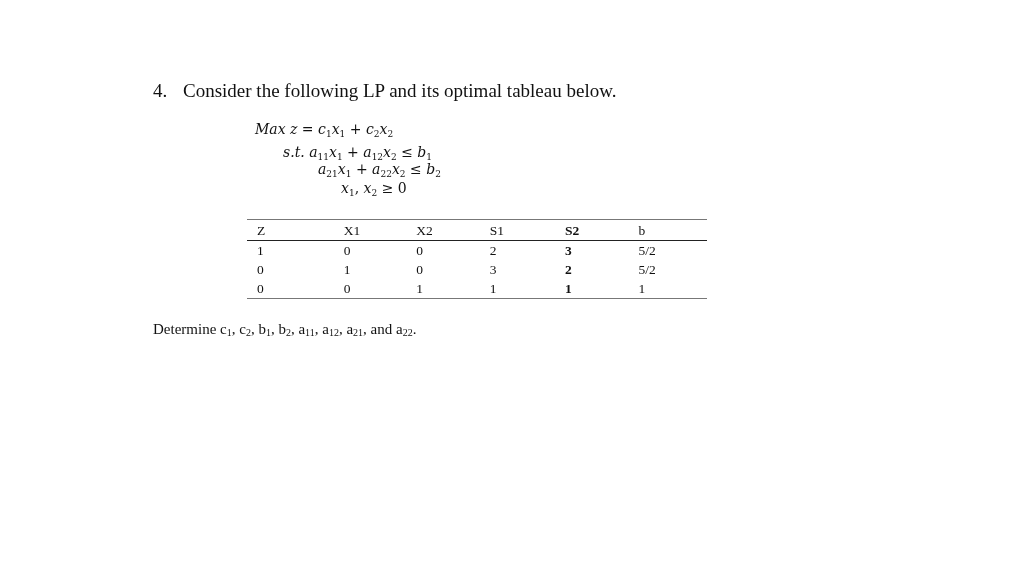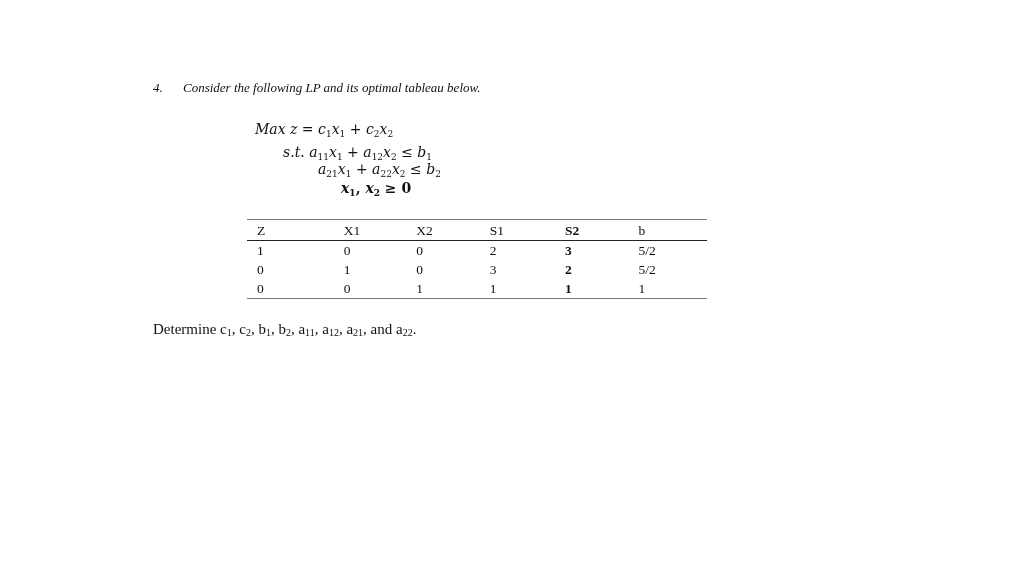--- a/index.html
+++ b/index.html
@@ -12,23 +12,22 @@
       height: 576px;
       position: relative;
       overflow: hidden;
       color: #111111;
       font-family: "Liberation Serif", serif;
     }
     .question {
       position: absolute;
       left: 153px;
       top: 80px;
-      font-size: 13px;
+      font-size: 19px;
       white-space: nowrap;
-      font-style: italic;
     }
     .question .num {
       display: inline-block;
       width: 30px;
     }
     .math {
       position: absolute;
       font-family: "DejaVu Serif", serif;
       font-style: italic;
       font-size: 14px;
@@ -38,21 +37,21 @@
     }
     .math .up { font-style: normal; }
     .math sub {
       font-size: 9px;
       vertical-align: -3px;
       line-height: 0;
     }
     .line1 { left: 255px; top: 121px; }
     .line2 { left: 283px; top: 144px; }
     .line3 { left: 318px; top: 161px; }
-    .line4 { left: 341px; top: 180px; font-weight: bold; }
+    .line4 { left: 341px; top: 180px; }
 
     .tableau {
       position: absolute;
       left: 247px;
       top: 219px;
       width: 460px;
       border-collapse: collapse;
       font-family: "Liberation Serif", serif;
       font-size: 13.5px;
       border-top: 1.5px solid #777777;

